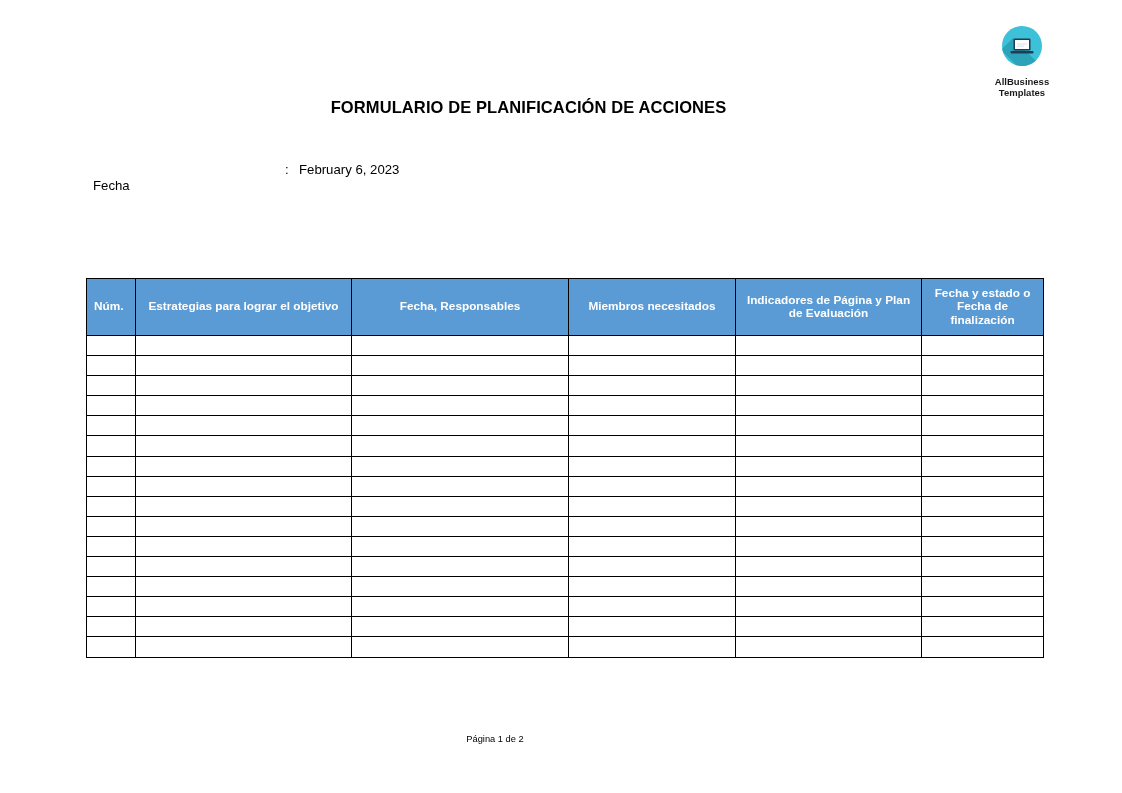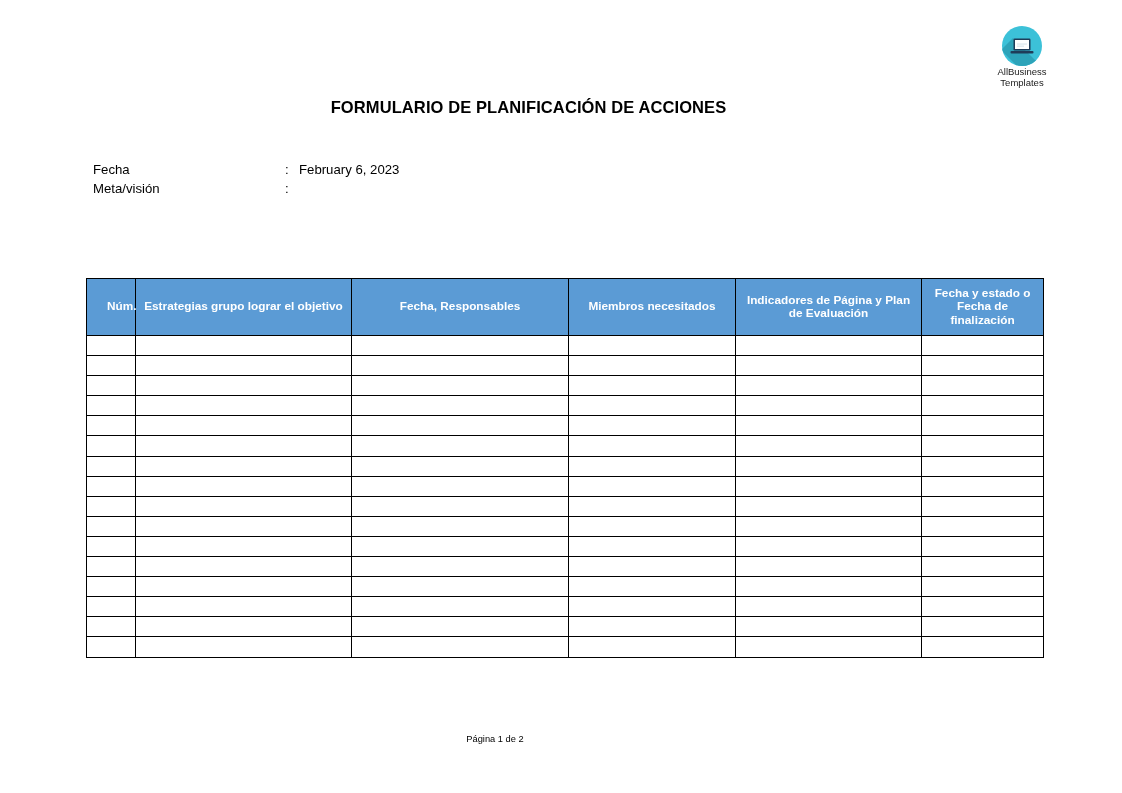--- a/index.html
+++ b/index.html
@@ -44,23 +44,23 @@
     transform-origin: 0 0;
   }
   .logo-laptop {
     position: absolute;
     left: 0;
     top: 0;
     width: 40px;
     height: 40px;
   }
   .logo-text {
-    margin-top: 0;
+    margin-top: 10px;
     font-size: 9.5px;
-    font-weight: normal;
+    font-weight: bold;
     line-height: 11px;
     color: #1a1a1a;
   }
 
   
   .doc-title {
     position: absolute;
     top: 98px;
     left: 0;
     width: 1057px;
@@ -79,20 +79,21 @@
     line-height: 19.2px;
   }
   .meta-row {
     display: block;
     white-space: nowrap;
     height: 19.2px;
   }
   .meta-label {
     display: inline-block;
     vertical-align: top;
+    margin-top: 16px;
   }
   .meta-label.w-fixed { width: 192px; }
   .meta-label.w-long  { width: 285px; }
   .meta-colon {
     display: inline-block;
     vertical-align: top;
     width: 10px;
   }
   .meta-value {
     display: inline-block;
@@ -123,21 +124,21 @@
     font-size: 11.8px;
     font-weight: bold;
     line-height: 13.4px;
     text-align: center;
     height: 52px;
     padding: 2px 3px;
     vertical-align: middle;
   }
   table.grid thead th.col-num {
     text-align: left;
-    padding-left: 20px;
+    padding-left: 7px;
   }
   table.grid tbody td {
     height: 19.1px;
   }
 
   .footer {
     position: absolute;
     top: 734px;
     left: 0;
     width: 990px;
@@ -165,39 +166,36 @@
     <div>Templates</div>
   </div>
 </div>
 
 <div class="doc-title">FORMULARIO DE PLANIFICACIÓN DE ACCIONES</div>
 
 <div class="meta">
   <div class="meta-row">
     <span class="meta-label w-fixed">Fecha</span><span class="meta-colon">:</span><span class="meta-value">February 6, 2023</span>
   </div>
-  <div class="meta-row">
-    <span class="meta-label w-fixed">Meta/visión</span><span class="meta-colon">:</span><span class="meta-value"></span>
-  </div>
 </div>
 
 <div class="grid-wrap">
   <table class="grid">
     <colgroup id="grid-cols">
         <col style="width: 49px;">
         <col style="width: 216px;">
         <col style="width: 217px;">
         <col style="width: 167px;">
         <col style="width: 186px;">
         <col style="width: 122px;">
       </colgroup>
     <thead>
       <tr>
         <th class="col-num">Núm.</th>
-        <th>Estrategias grupo lograr el objetivo</th>
+        <th>Estrategias para lograr el objetivo</th>
         <th>Fecha, Responsables</th>
         <th>Miembros necesitados</th>
         <th>Indicadores de Página y Plan de Evaluación</th>
         <th>Fecha y estado o Fecha de finalización</th>
       </tr>
     </thead>
     <tbody id="grid-body">
         <tr>
           <td></td>
           <td></td>

